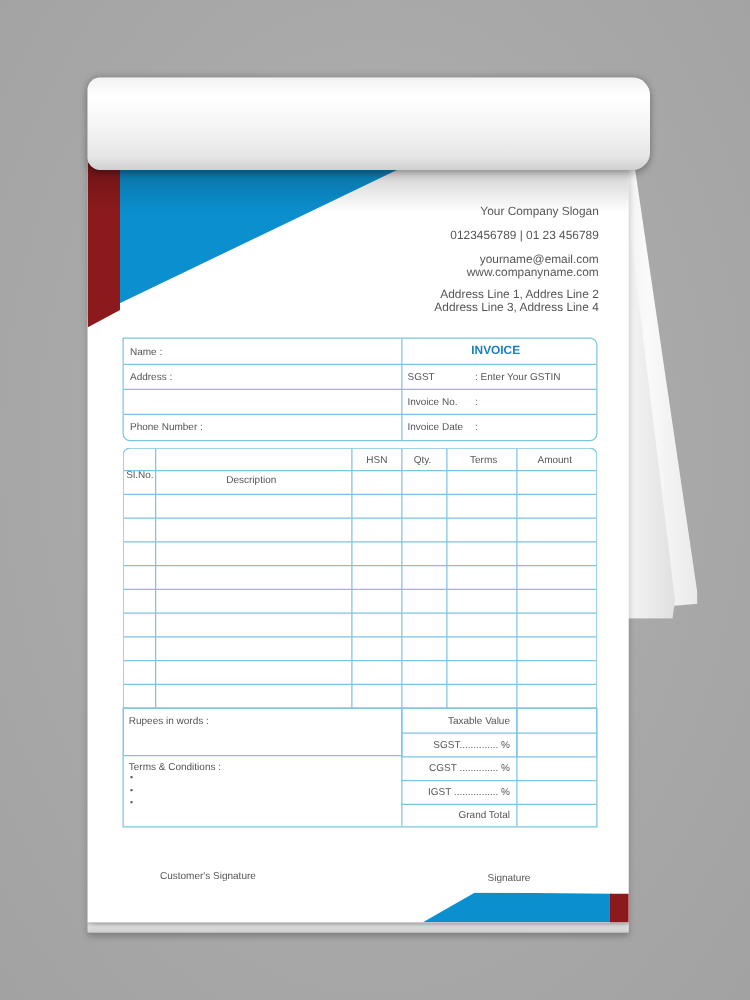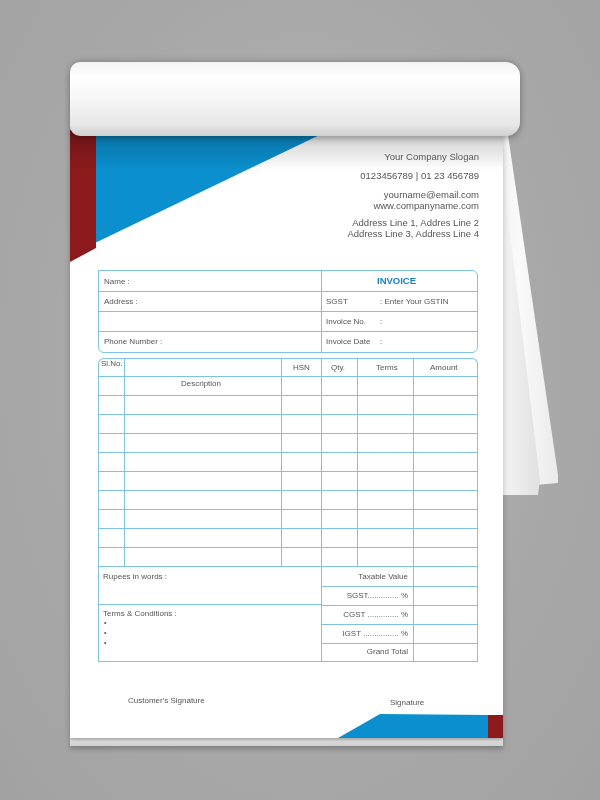--- a/index.html
+++ b/index.html
@@ -43,21 +43,21 @@
   .tri-blue { position:absolute; left:0; top:0; width:260px; height:125px; background:#0b8fce;
     clip-path: polygon(0 0, 260px 0, 0 125px); }
   .bar-red { position:absolute; left:0; top:0; width:26px; height:132px; background:#8c1a1d;
     clip-path: polygon(0 0, 26px 0, 26px 118px, 0 132px); }
   .foot-blue { position:absolute; left:268px; top:584px; width:152px; height:24px; background:#0b8fce;
     clip-path: polygon(42px 0, 152px 1px, 152px 24px, 0 24px); }
   .foot-red { position:absolute; left:418px; top:585px; width:15px; height:23px; background:#8c1a1d; }
 
   .hdr { position:absolute; right:24px; top:20px; text-align:right; color:#555; font-size:9.5px; line-height:11px; }
   .hdr .cname { color:#1a7fc0; font-size:16.5px; line-height:20px; letter-spacing:0.2px; }
-  .hdr .slogan { margin-top:1px; }
+  .hdr .slogan { margin-top:14px; }
   .hdr .gap { height:8px; }
 
   .blk { position:absolute; border:1px solid #7ec3e3; box-sizing:border-box; }
   .lbl { position:absolute; font-size:8px; color:#555; white-space:nowrap;text-align:center; }
   .hl { position:absolute; height:1px; background:#7ec3e3; }
   .vl { position:absolute; width:1px; background:#7ec3e3; }
 
   .info { left:28px; top:140px; width:380px; height:83px; border-radius:0 6px 6px 6px; }
   .items { left:28px; top:228px; width:380px; height:247px; border-radius:6px 6px 0 0; border-bottom:none;}
   .bottom { left:28px; top:436px; width:380px; height:96px; }
@@ -108,21 +108,21 @@
     <span class="lbl" style="left:281px;top:66px">:</span>
   </div>
 
   <div class="blk items">
     <div class="vl" style="left:25px;top:0;height:208px"></div>
     <div class="vl" style="left:182px;top:0;height:208px"></div>
     <div class="vl" style="left:222px;top:0;height:247px"></div>
     <div class="vl" style="left:258px;top:0;height:208px"></div>
     <div class="vl" style="left:314px;top:0;height:247px"></div>
 
-    <span class="lbl" style="left:2px;top:0">Sl.No.</span>
+    <span class="lbl" style="left:2px;top:16px">Sl.No.</span>
     <span class="lbl" style="left:82px;top:20px">Description</span>
     <span class="lbl" style="left:194px;top:4px">HSN</span>
     <span class="lbl" style="left:232px;top:4px">Qty.</span>
     <span class="lbl" style="left:277px;top:4px">Terms</span>
     <span class="lbl" style="left:331px;top:4px">Amount</span>
 
     <div class="hl" style="left:0;top:17px;width:378px"></div>
     <div class="hl" style="left:0;top:36px;width:378px"></div>
     <div class="hl" style="left:0;top:55px;width:378px"></div>
     <div class="hl" style="left:0;top:74px;width:378px"></div>

